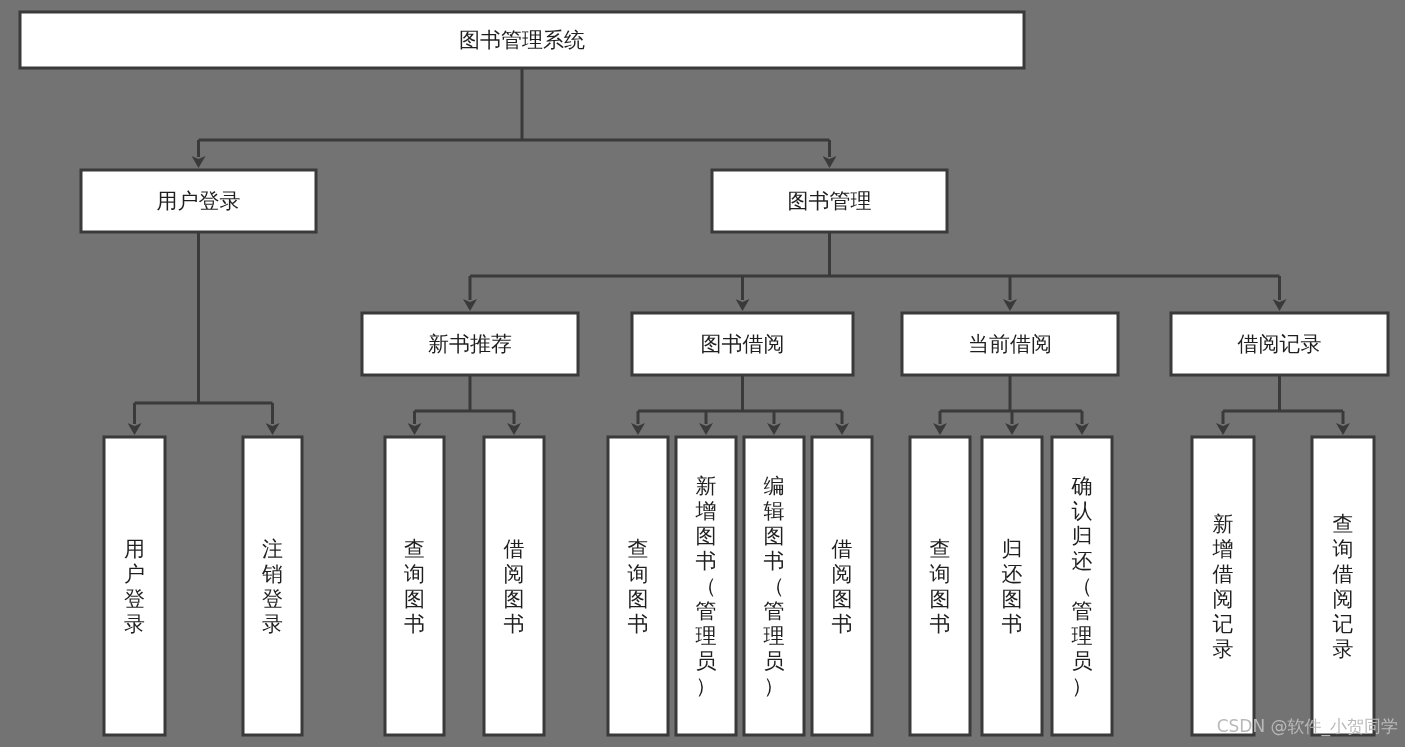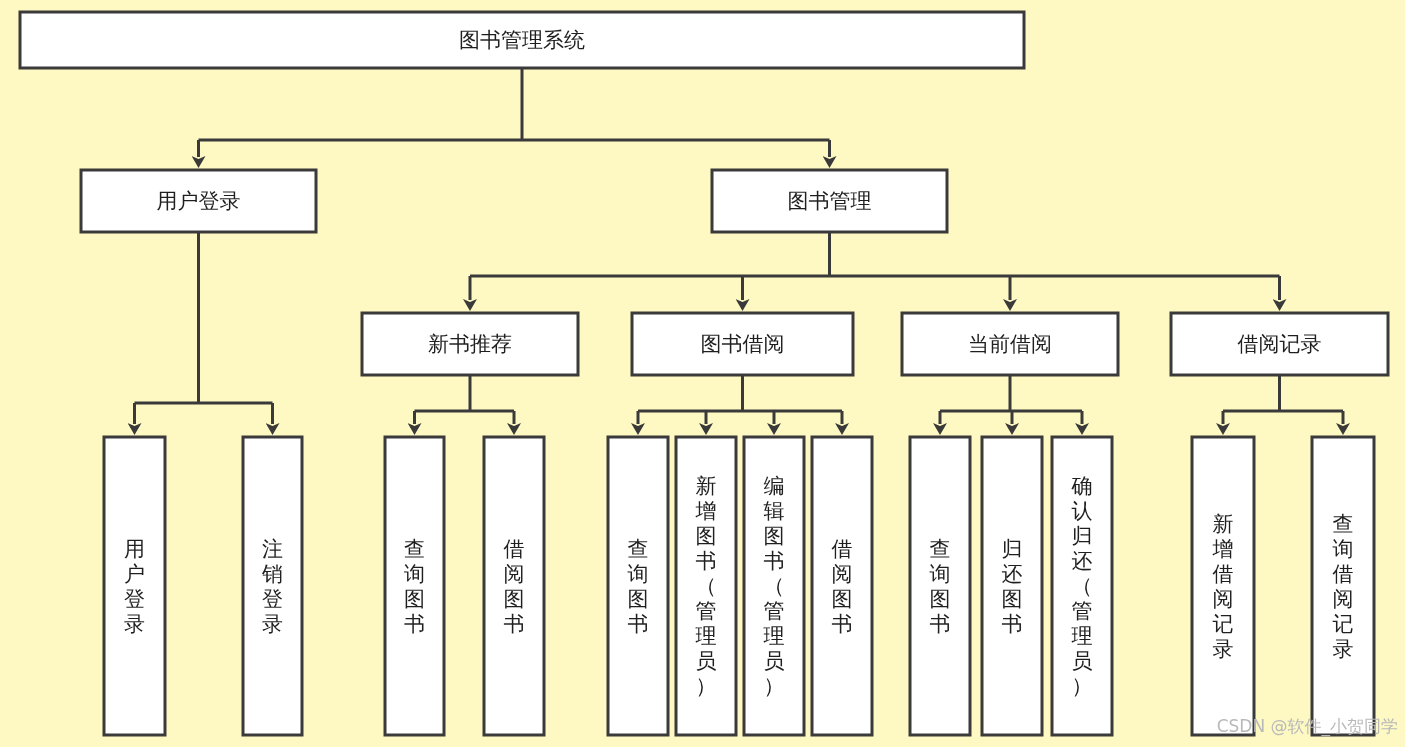--- a/index.html
+++ b/index.html
@@ -11,21 +11,21 @@
   body {
     width: 1405px;
     height: 747px;
     font-family: "DejaVu Sans", "Liberation Sans", sans-serif;
     overflow: hidden;
   }
   #diagram-root {
     position: relative;
     width: 1405px;
     height: 747px;
-    background: #fef9c3;
+    background: #737373;
   }
   svg#tree-svg {
     position: absolute;
     left: 0;
     top: 0;
     width: 1405px;
     height: 747px;
     display: block;
   }
   .node-box {

